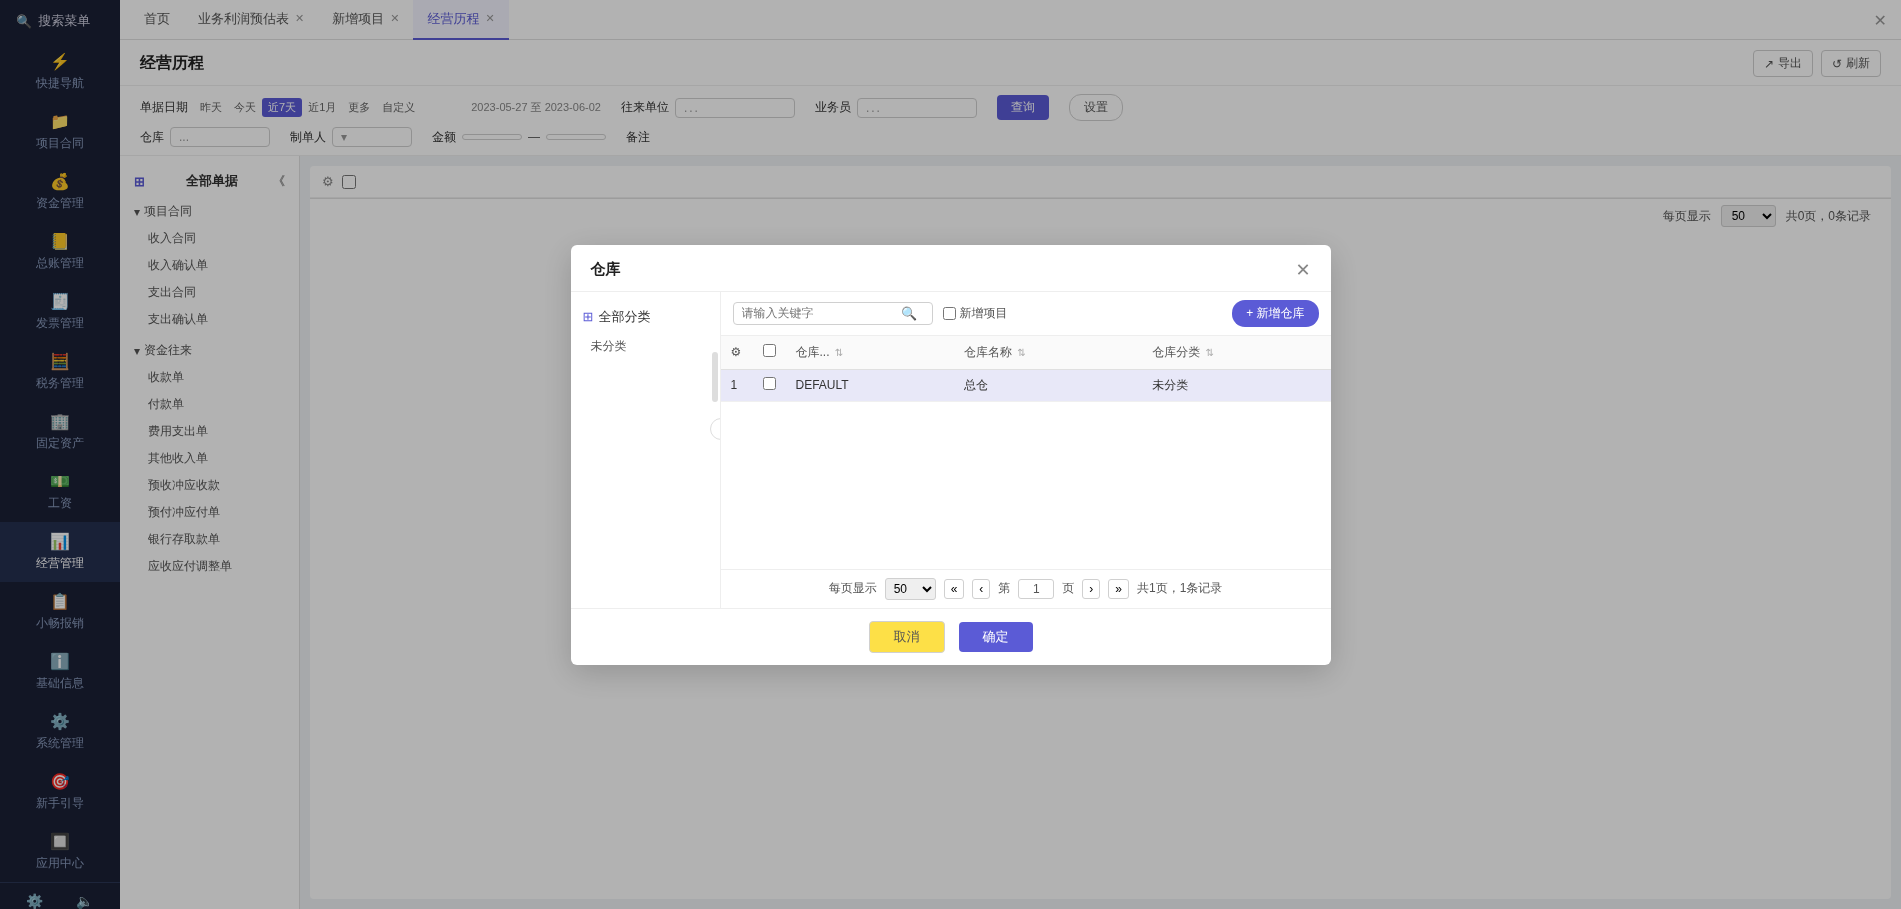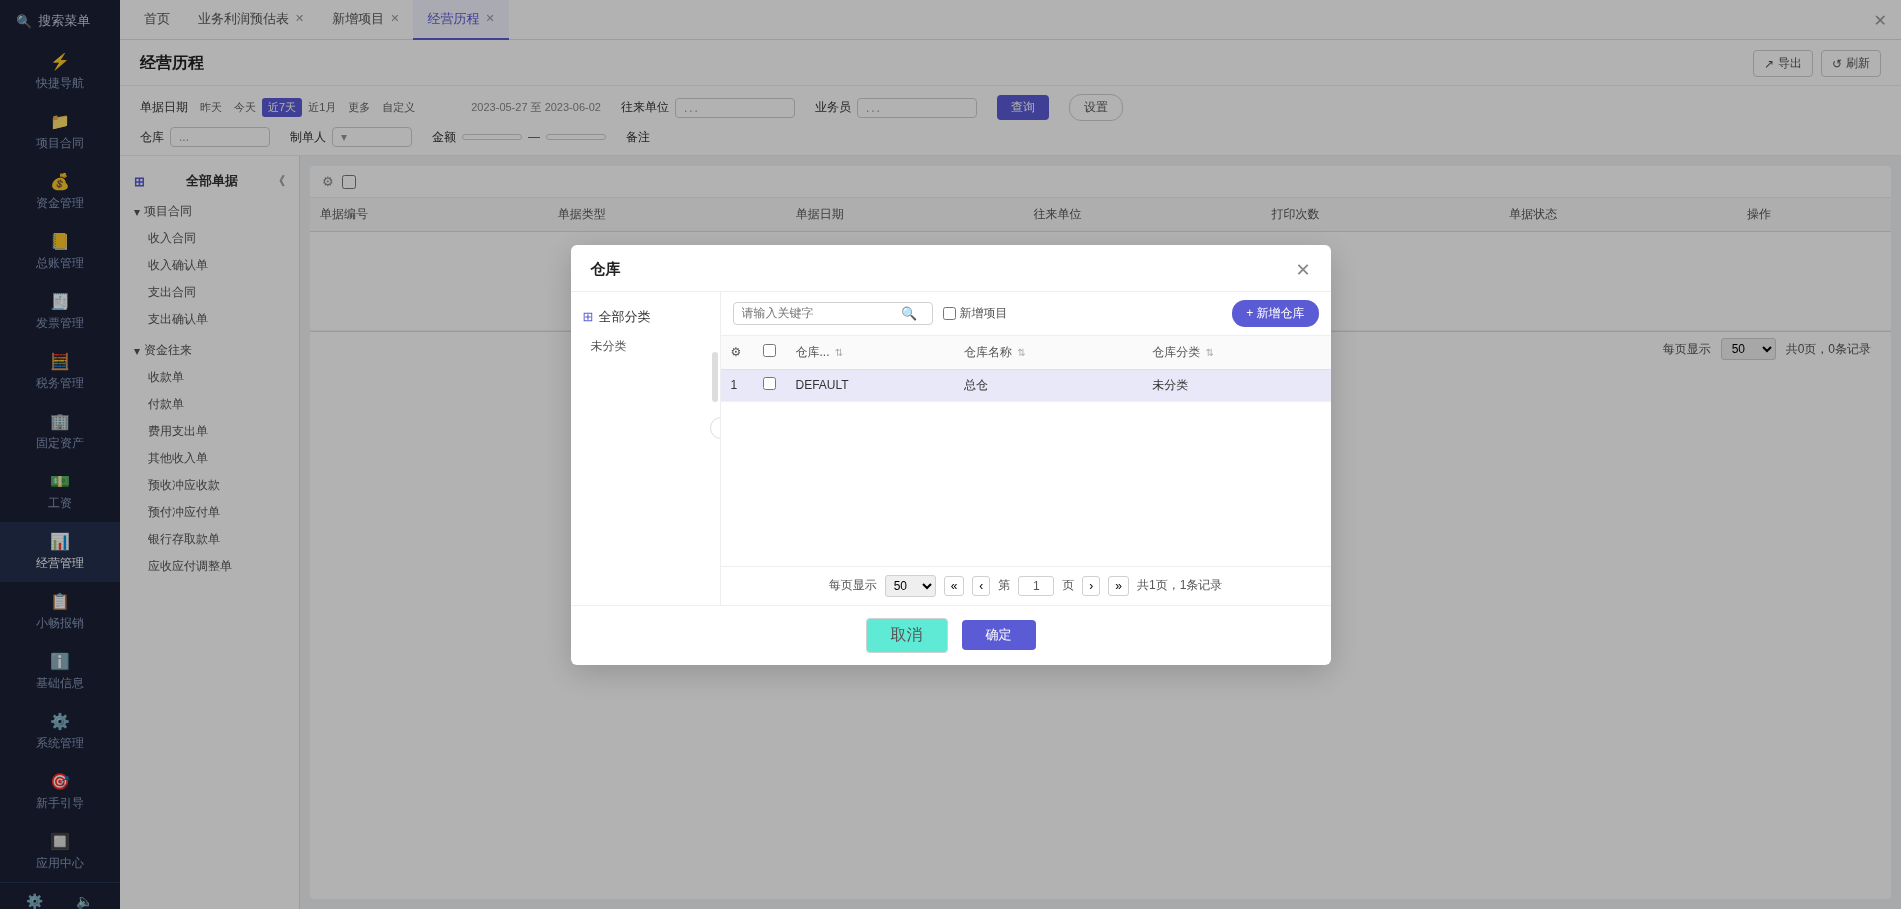--- a/index.html
+++ b/index.html
@@ -109,21 +109,21 @@
     .data-table td { border-bottom: 1px solid #f0f0f0; padding: 7px 10px; }
     .data-table tr.selected td { background: #e8e8f8; }
     .sort-icon { font-size: 10px; color: #aaa; margin-left: 2px; }
 
     .modal-pagination { display: flex; align-items: center; justify-content: center; padding: 8px 12px; border-top: 1px solid #eee; gap: 8px; font-size: 12px; color: #555; }
     .modal-pagination button { border: 1px solid #d0d0d0; background: #fff; border-radius: 3px; padding: 2px 6px; cursor: pointer; font-size: 12px; }
     .modal-pagination input { width: 36px; border: 1px solid #d0d0d0; border-radius: 3px; padding: 2px 4px; text-align: center; font-size: 12px; }
     .page-size-sel { border: 1px solid #d0d0d0; border-radius: 3px; padding: 2px 4px; font-size: 12px; cursor: pointer; }
 
     .modal-footer { display: flex; align-items: center; justify-content: center; gap: 14px; padding: 12px 20px; border-top: 1px solid #eee; }
-    .btn-cancel { background: #5eead4; border: 1px solid #d0d0d0; border-radius: 4px; padding: 6px 24px; cursor: pointer; font-size: 16px; color: #555; }
+    .btn-cancel { background: #fde047; border: 1px solid #d0d0d0; border-radius: 4px; padding: 6px 24px; cursor: pointer; font-size: 13px; color: #555; }
     .btn-confirm { background: #5b5bd6; color: #fff; border: none; border-radius: 4px; padding: 6px 24px; cursor: pointer; font-size: 13px; }
   </style>
 </head>
 <body>
 
 <div class="sidebar">
   <div class="sidebar-search">
     <span>🔍</span>
     <span>搜索菜单</span>
   </div>
@@ -310,38 +310,20 @@
         <div class="nav-item">银行存取款单</div>
         <div class="nav-item">应收应付调整单</div>
       </div>
     </div>
 
     <div class="table-area">
       <div class="table-toolbar">
         <span class="gear">⚙</span>
         <input type="checkbox" class="checkbox" style="">
       </div>
-      <table>
-        <thead>
-          <tr>
-            <th>单据编号</th>
-            <th>单据类型</th>
-            <th>单据日期</th>
-            <th>往来单位</th>
-            <th>打印次数</th>
-            <th>单据状态</th>
-            <th>操作</th>
-          </tr>
-        </thead>
-        <tbody>
-          <tr>
-            <td colspan="7" class="no-data">暂无数据</td>
-          </tr>
-        </tbody>
-      </table>
 
       <div class="bottom-bar">
         <span>每页显示</span>
         <select class="page-size-select">
           <option>50</option>
           <option>10</option>
           <option>20</option>
           <option>100</option>
         </select>
         <span>共0页，0条记录</span>

